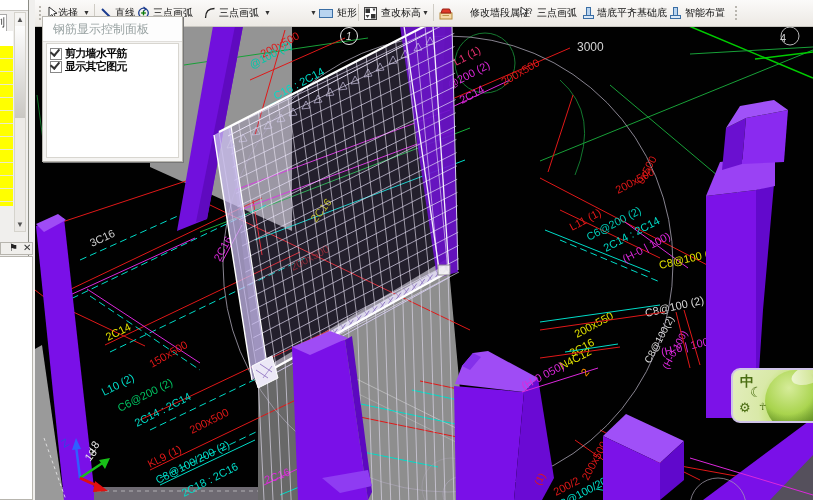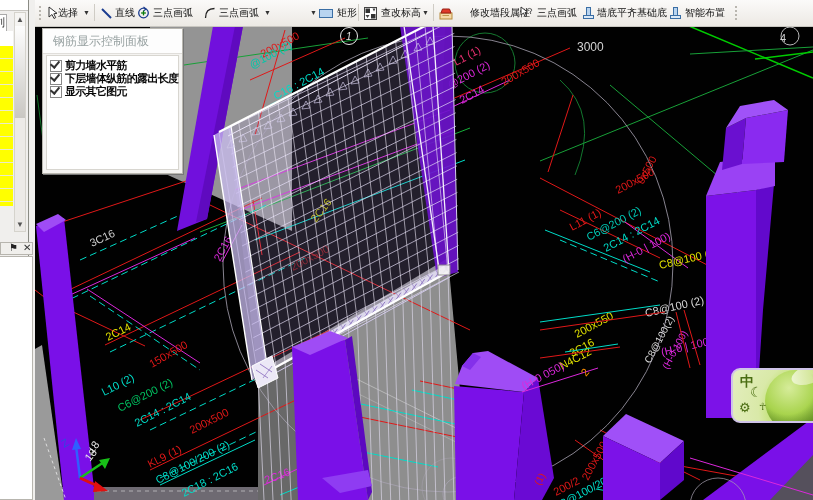--- a/index.html
+++ b/index.html
@@ -22,21 +22,21 @@
 #ycells{position:absolute;left:0;top:46px;width:13px;height:160px;background:repeating-linear-gradient(#ffff00 0 12px,#eaeac9 12px 13px);}
 #wcells{position:absolute;left:0;top:31px;width:13px;height:15px;background:#fff;}
 #sbar{position:absolute;left:14px;top:12px;width:12px;height:220px;background:#eceae7;border:1px solid #d5d3cc;box-sizing:border-box;}
 #sb-up{position:absolute;left:0;top:0;width:10px;height:13px;background:#f5f4f2;color:#555;font-size:8px;text-align:center;line-height:13px;}
 #sb-th{position:absolute;left:0;top:13px;width:10px;height:92px;background:linear-gradient(#fdfdfd,#c9c7c2);}
 #sb-dn{position:absolute;left:0;top:205px;width:10px;height:13px;color:#555;font-size:8px;text-align:center;line-height:13px;}
 #botpan{position:absolute;left:0;top:240px;width:34px;height:260px;}
 #botbar{position:absolute;left:0;top:2px;width:33px;height:13px;background:#f0efec;border:1px solid #b7b5ae;box-sizing:border-box;}
 #botwhite{position:absolute;left:0;top:16px;width:33px;height:244px;background:#fff;border:1px solid #b7b5ae;border-left:none;box-sizing:border-box;}
 
-#fpanel{position:absolute;left:42px;top:28px;width:139px;height:144px;background:#f4f3f1;border:1px solid #b9b7b0;box-shadow:1px 1px 0 #777;z-index:6;}
+#fpanel{position:absolute;left:42px;top:16px;width:139px;height:144px;background:#f4f3f1;border:1px solid #b9b7b0;box-shadow:1px 1px 0 #777;z-index:6;}
 #fpanel .title{height:24px;line-height:25px;padding-left:10px;font-size:12px;color:#98a2a2;background:#fdfdfd;border-bottom:1px solid #e0deda;}
 #fpanel .list{position:absolute;left:3px;top:26px;right:3px;bottom:3px;background:#fff;border:1px solid #d8d6d0;padding:3px 0 0 3px;text-align:right;}
 .chk{display:flex;align-items:center;height:13px;margin-bottom:0;font-size:11px;font-weight:bold;color:#0a0a0a;letter-spacing:-0.7px;white-space:nowrap;}
 .box{width:10px;height:10px;border:1px solid #888;background:#fff;margin-right:3px;position:relative;flex:none;}
 .box:after{content:"";position:absolute;left:1px;top:-2px;width:4px;height:7px;border:solid #333;border-width:0 2px 2px 0;transform:rotate(40deg);}
 
 #ime{position:absolute;left:731px;top:368px;width:88px;height:51px;border-radius:9px;border:2px solid #cfc3e8;background:radial-gradient(circle at 78px 40px,#8fca30 0%,#a8d84a 22%,#b9de62 38%,#d9e9a8 60%,#e4eec0 100%);z-index:3;overflow:hidden;}
 #ime .zh{position:absolute;left:7px;top:3px;font-size:14px;font-weight:bold;color:#4a6d12;}
 #ime .moon{position:absolute;left:17px;top:14px;font-size:14px;color:#4a6d12;}
 #ime .gear{position:absolute;left:6px;top:30px;font-size:13px;color:#4a6d12;}
@@ -425,21 +425,20 @@
         <span style="position:absolute;left:22px;top:-1px;font-size:10px;color:#333;">✕</span>
       </div>
   <div id="botwhite"></div>
  </div>
 </div>
 
 <div id="fpanel">
  <div class="title">钢筋显示控制面板</div>
  <div class="list">
   <div class="chk"><span class="box"></span>剪力墙水平筋</div>
-  <div class="chk"><span class="box"></span>下层墙体纵筋的露出长度</div>
   <div class="chk"><span class="box"></span>显示其它图元</div>
  </div>
 </div>
 
 <div id="ime">
  <div class="ball">
       <div class="leaf"></div>
       <div class="shade"></div>
     </div>
  <div class="zh">中</div>

